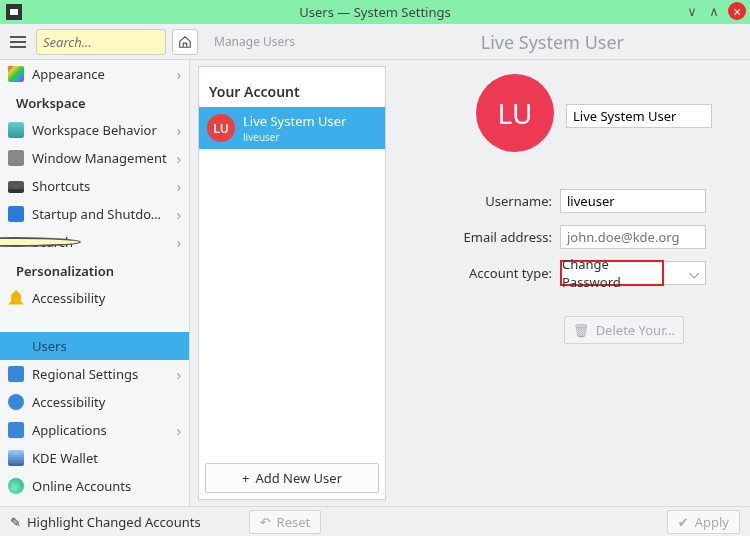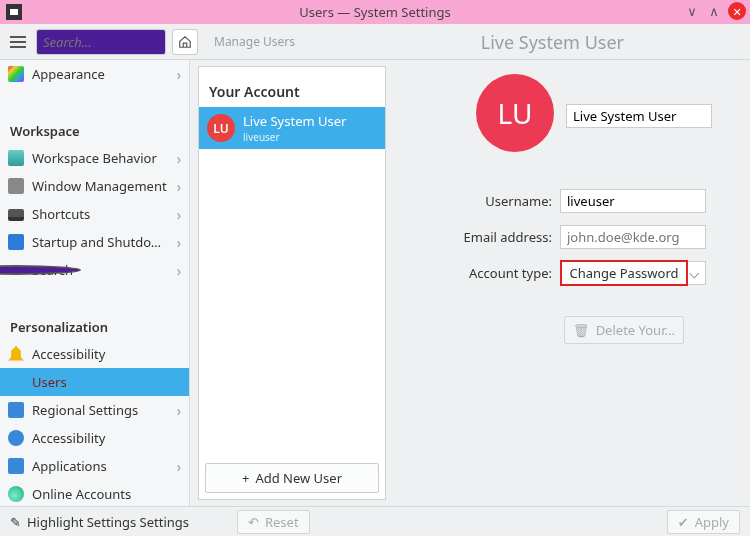--- a/index.html
+++ b/index.html
@@ -1,45 +1,45 @@
 <!DOCTYPE html>
 <html><head>
 <meta charset="utf-8">
 <style>
 * { box-sizing: border-box; margin: 0; padding: 0; font-family: "Noto Sans", "Segoe UI", sans-serif; font-size: 13px; }
 body { width: 750px; height: 536px; background: #eef0f1; overflow: hidden; color: #333; }
 
 
-.titlebar { height: 24px; display: flex; align-items: center; justify-content: center; position: relative; background: #f9a8d4; }
+.titlebar { height: 24px; display: flex; align-items: center; justify-content: center; position: relative; background: #86efac; }
 .titlebar .app-icon { position: absolute; left: 6px; top: 4px; width: 16px; height: 16px; background:#333; display:flex; align-items:center; justify-content:center; }
 .titlebar .app-icon::after { content:""; width:8px; height:6px; background:#fff; }
 .titlebar .title { color:#444; }
 .titlebar .winbtns { position:absolute; right:4px; top:2px; display:flex; gap:6px; align-items:center; }
 .winbtn { width:16px; height:16px; display:flex; align-items:center; justify-content:center; color:#555; cursor:pointer; }
 .winbtn.close { width:18px; height:18px; border-radius:50%; background:#ee2a2a; color:#fff; font-size:11px; }
 
 
 .toolbar { height:36px; display:flex; align-items:center; gap:6px; padding:0 6px; border-bottom:1px solid #d7dadb; }
 .menu-btn { width:24px; height:24px; display:flex; flex-direction:column; justify-content:center; gap:3px; cursor:pointer; padding:0 4px; }
 .menu-btn span { height:2px; background:#555; }
-.search { flex:0 0 130px; height:26px; border:1px solid #c8cccd; background:#4c1d95; border-radius:3px; padding:0 6px; display:flex; align-items:center; }
+.search { flex:0 0 130px; height:26px; border:1px solid #c8cccd; background:#fef9c3; border-radius:3px; padding:0 6px; display:flex; align-items:center; }
 .search input { border:none; outline:none; width:100%; font-style:italic; color:#888; background:transparent; }
 .home-btn { width:26px; height:26px; border:1px solid #c8cccd; border-radius:3px; display:flex; align-items:center; justify-content:center; cursor:pointer; background:#fff; }
 .heading-row { flex:1; display:flex; align-items:center; }
 .heading-row .h1 { color:#9aa0a2; font-size:12px; margin-left:10px; }
 .heading-row .h2 { color:#9aa0a2; font-size:18px; margin-left:auto; margin-right:120px; }
 
 
 .main { display:flex; height:446px; }
 .sidebar { width:190px; background:#f5f6f7; border-right:1px solid #d7dadb; overflow-y:auto; position:relative; }
 .sidebar::-webkit-scrollbar { width:6px; }
 .sidebar::-webkit-scrollbar-thumb { background:#b8bdbf; border-radius:3px; }
-.cat { padding:6px 10px 4px; font-weight:600; color:#333;margin-top:28px; }
+.cat { padding:6px 16px 4px; font-weight:600; color:#333; }
 .item { height:28px; display:flex; align-items:center; gap:8px; padding:0 8px; cursor:pointer; }
-.item.selected { background:#3daee9; color:#7f1d1d; }
+.item.selected { background:#3daee9; color:#0c4a6e;margin-top:20px; }
 .item .icon { width:16px; height:16px; flex:0 0 16px; display:flex; align-items:center; justify-content:center; }
 .item .label { flex:1; white-space:nowrap; overflow:hidden; text-overflow:ellipsis; }
 .item .chev { color:#9aa0a2; font-size:14px; }
 
 
 .accounts { width:188px; margin:6px 0 6px 8px; border:1px solid #cfd3d4; background:#fff; display:flex; flex-direction:column; }
 .accounts .sec-title { padding:8px 10px 6px; font-size:14px; font-weight:600; color:#333;margin-top:7px; }
 .acct-row { height:42px; display:flex; align-items:center; gap:8px; padding:0 8px; background:#3daee9; color:#fff; cursor:pointer; }
 .acct-row .avatar-sm { width:28px; height:28px; border-radius:50%; background:#e94040; color:#fff; display:flex; align-items:center; justify-content:center; font-size:12px; font-weight:600; }
 .acct-row .acct-name { font-size:13px; }
@@ -51,21 +51,21 @@
 .details { flex:1; padding:16px 28px 0 14px; position:relative; }
 .avatar-lg { width:78px; height:78px; border-radius:50%; background:#ec3a55; color:#fff; display:flex; align-items:center; justify-content:center; font-size:28px; font-weight:400; position:absolute; left:90px; top:14px; }
 .name-input { position:absolute; left:180px; top:44px; width:146px; height:24px; border:1px solid #c8cccd; background:#fff; padding:0 6px; }
 .form { position:absolute; left:46px; top:128px; }
 .form-row { display:flex; align-items:center; gap:8px; margin-bottom:10px; height:26px; }
 .form-row label { width:120px; text-align:right; color:#333; }
 .form-row .field { width:146px; height:24px; border:1px solid #c8cccd; background:#fff; padding:0 6px; display:flex; align-items:center; justify-content:space-between; }
 .form-row .field input { border:none; outline:none; width:100%; background:transparent; }
 .form-row .field .dd { color:#555; }
 .placeholder { color:#9aa0a2; }
-.change-pw { position:absolute; left:174px; top:200px; height:26px; width:128px; border:2px solid #e02020; background:#fbfcfc; display:flex; align-items:center; justify-content:center; cursor:pointer; }
+.change-pw { position:absolute; left:174px; top:200px; height:26px; width:104px; border:2px solid #e02020; background:#fbfcfc; display:flex; align-items:center; justify-content:center; cursor:pointer; }
 .delete-user { position:absolute; left:178px; top:256px; height:28px; width:120px; border:1px solid #d2d5d6; background:#f1f3f4; color:#a7acae; display:flex; align-items:center; justify-content:center; gap:6px; cursor:default; border-radius:2px; }
 
 
 .footer { height:30px; border-top:1px solid #d7dadb; display:flex; align-items:center; padding:0 10px; gap:10px; background:#eef0f1; }
 .footer .highlight { display:flex; align-items:center; gap:6px; cursor:pointer; color:#333; }
 .footer-spacer-left { width:28px; }
 .btn { height:24px; padding:0 10px; border:1px solid #d2d5d6; background:#f7f8f8; color:#a7acae; display:flex; align-items:center; gap:6px; border-radius:2px; cursor:default; }
 .btn.apply { margin-left:auto; }
 
 
@@ -197,20 +197,26 @@
       </div>
     <div class="item">
         <span class="icon">
           <span class="ico apps"></span>
         </span>
         <span class="label">Applications</span>
         <span class="chev">›</span>
       </div>
     <div class="item">
         <span class="icon">
+          <span class="ico wallet"></span>
+        </span>
+        <span class="label">KDE Wallet</span>
+      </div>
+    <div class="item">
+        <span class="icon">
           <span class="ico cloud"></span>
         </span>
         <span class="label">Online Accounts</span>
       </div>
     <div class="item">
         <span class="icon">
           <span class="ico smile"></span>
         </span>
       </div>
 
@@ -265,21 +271,21 @@
     <div class="delete-user">
       <span>🗑</span>
       <span>Delete Your...</span>
     </div>
   </div>
 </div>
 
 <div class="footer">
   <div class="highlight">
     <span>✎</span>
-    <span>Highlight Settings Settings</span>
+    <span>Highlight Changed Accounts</span>
   </div>
   <div class="footer-spacer-left"></div>
   <div class="btn">
     <span>↶</span>
     <span>Reset</span>
   </div>
   <div class="btn apply">
     <span>✔</span>
     <span>Apply</span>
   </div>

